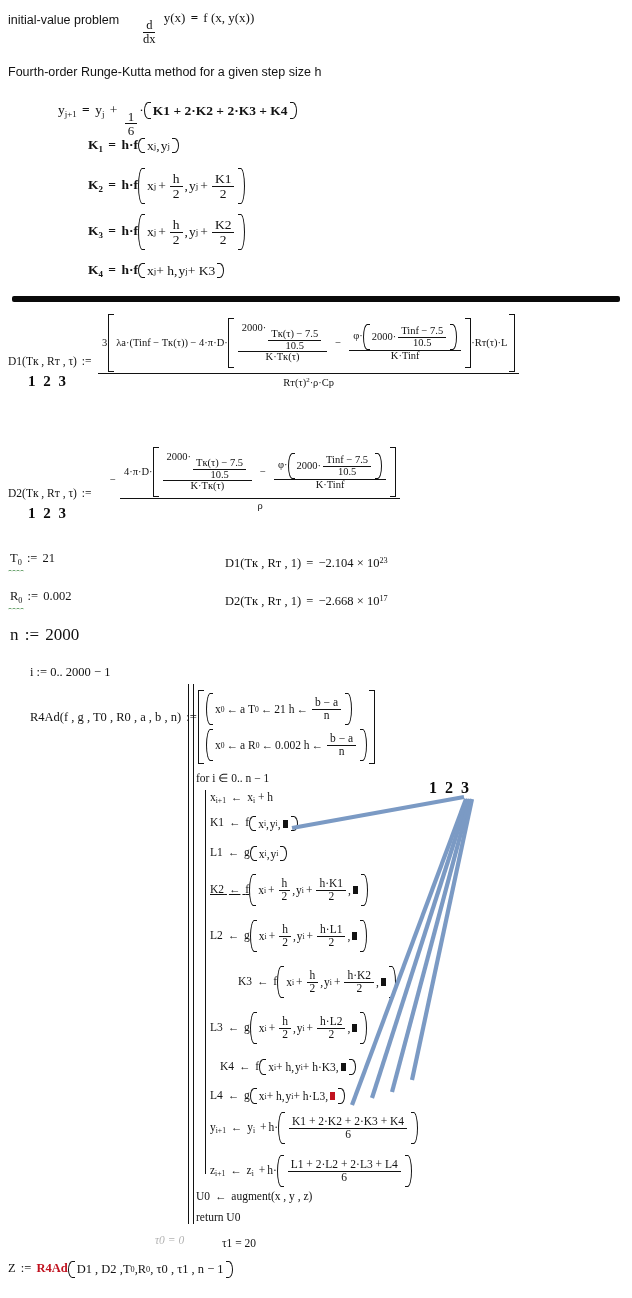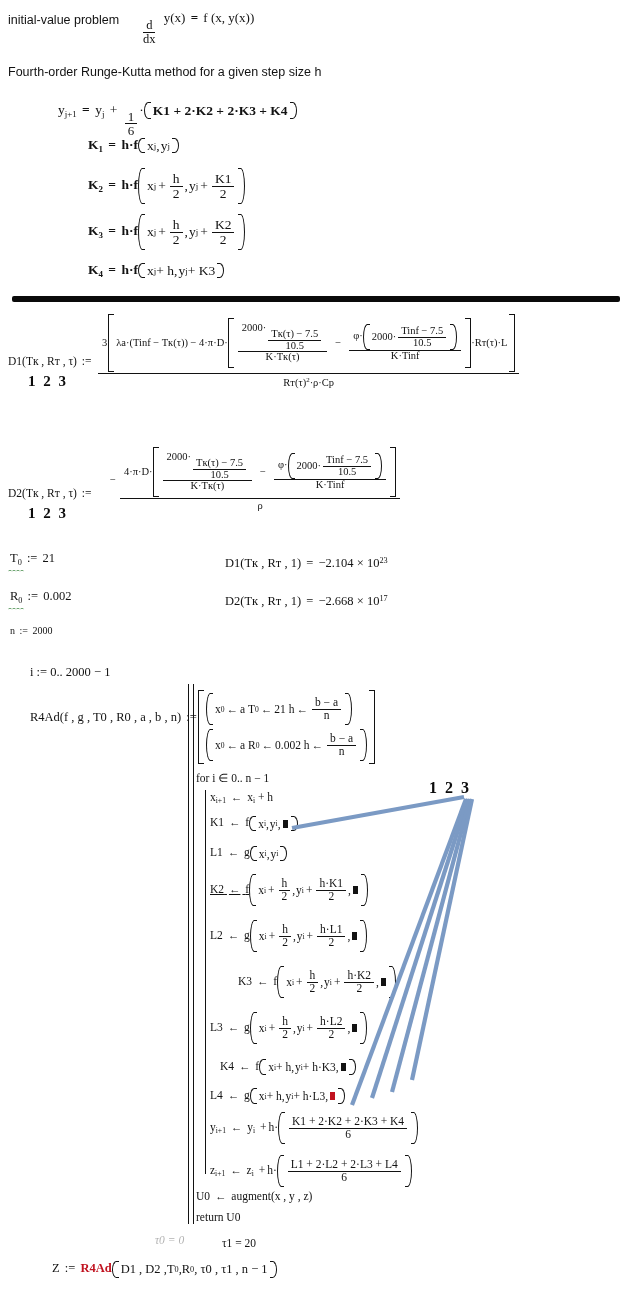--- a/index.html
+++ b/index.html
@@ -278,21 +278,21 @@
   <span class="op">:=</span>
   <span>21</span>
 </div>
 
 <div class="abs ser" style="left:10px;top:589px;font-size:12.5px;">
   <span class="squig2"><span>R</span><span class="sub">0</span></span>
   <span class="op">:=</span>
   <span>0.002</span>
 </div>
 
-<div class="abs ser" style="left:10px;top:625px;font-size:10px;">
+<div class="abs ser" style="left:10px;top:625px;font-size:17px;">
   <span>n</span>
   <span class="op">:=</span>
   <span>2000</span>
 </div>
 
 <div class="abs ser" style="left:30px;top:665px;font-size:12.5px;">i := 0.. 2000 − 1</div>
 
 <div class="abs ser" style="left:225px;top:556px;font-size:12.5px;">
   <span>D1(Tк , Rт , 1)</span>
   <span class="op">=</span>
@@ -531,21 +531,21 @@
   <span>U0</span>
   <span class="op">←</span>
   <span>augment(x , y , z)</span>
 </div>
 
 <div class="abs ser" style="left:196px;top:1211px;font-size:11.5px;">return  U0</div>
 
 <div class="abs ser faded" style="left:155px;top:1234px;font-size:11.5px;font-style:italic;">τ0 = 0</div>
 <div class="abs ser" style="left:222px;top:1237px;font-size:11.5px;">τ1 = 20</div>
 
-<div class="abs ser" style="left:8px;top:1261px;font-size:12.5px;margin-left:44px;">
+<div class="abs ser" style="left:8px;top:1261px;font-size:12.5px;">
   <span>Z</span>
   <span class="op">:=</span>
   <b style="color:#c1121f;">R4Ad</b><span class="pset" style="height:17px;">
     <span class="pL"></span>
     <span class="pbody">
       <span>D1 , D2 , </span>
         <span>T</span>
         <span class="sub">0</span>
         <span> , </span>
         <span>R</span>

